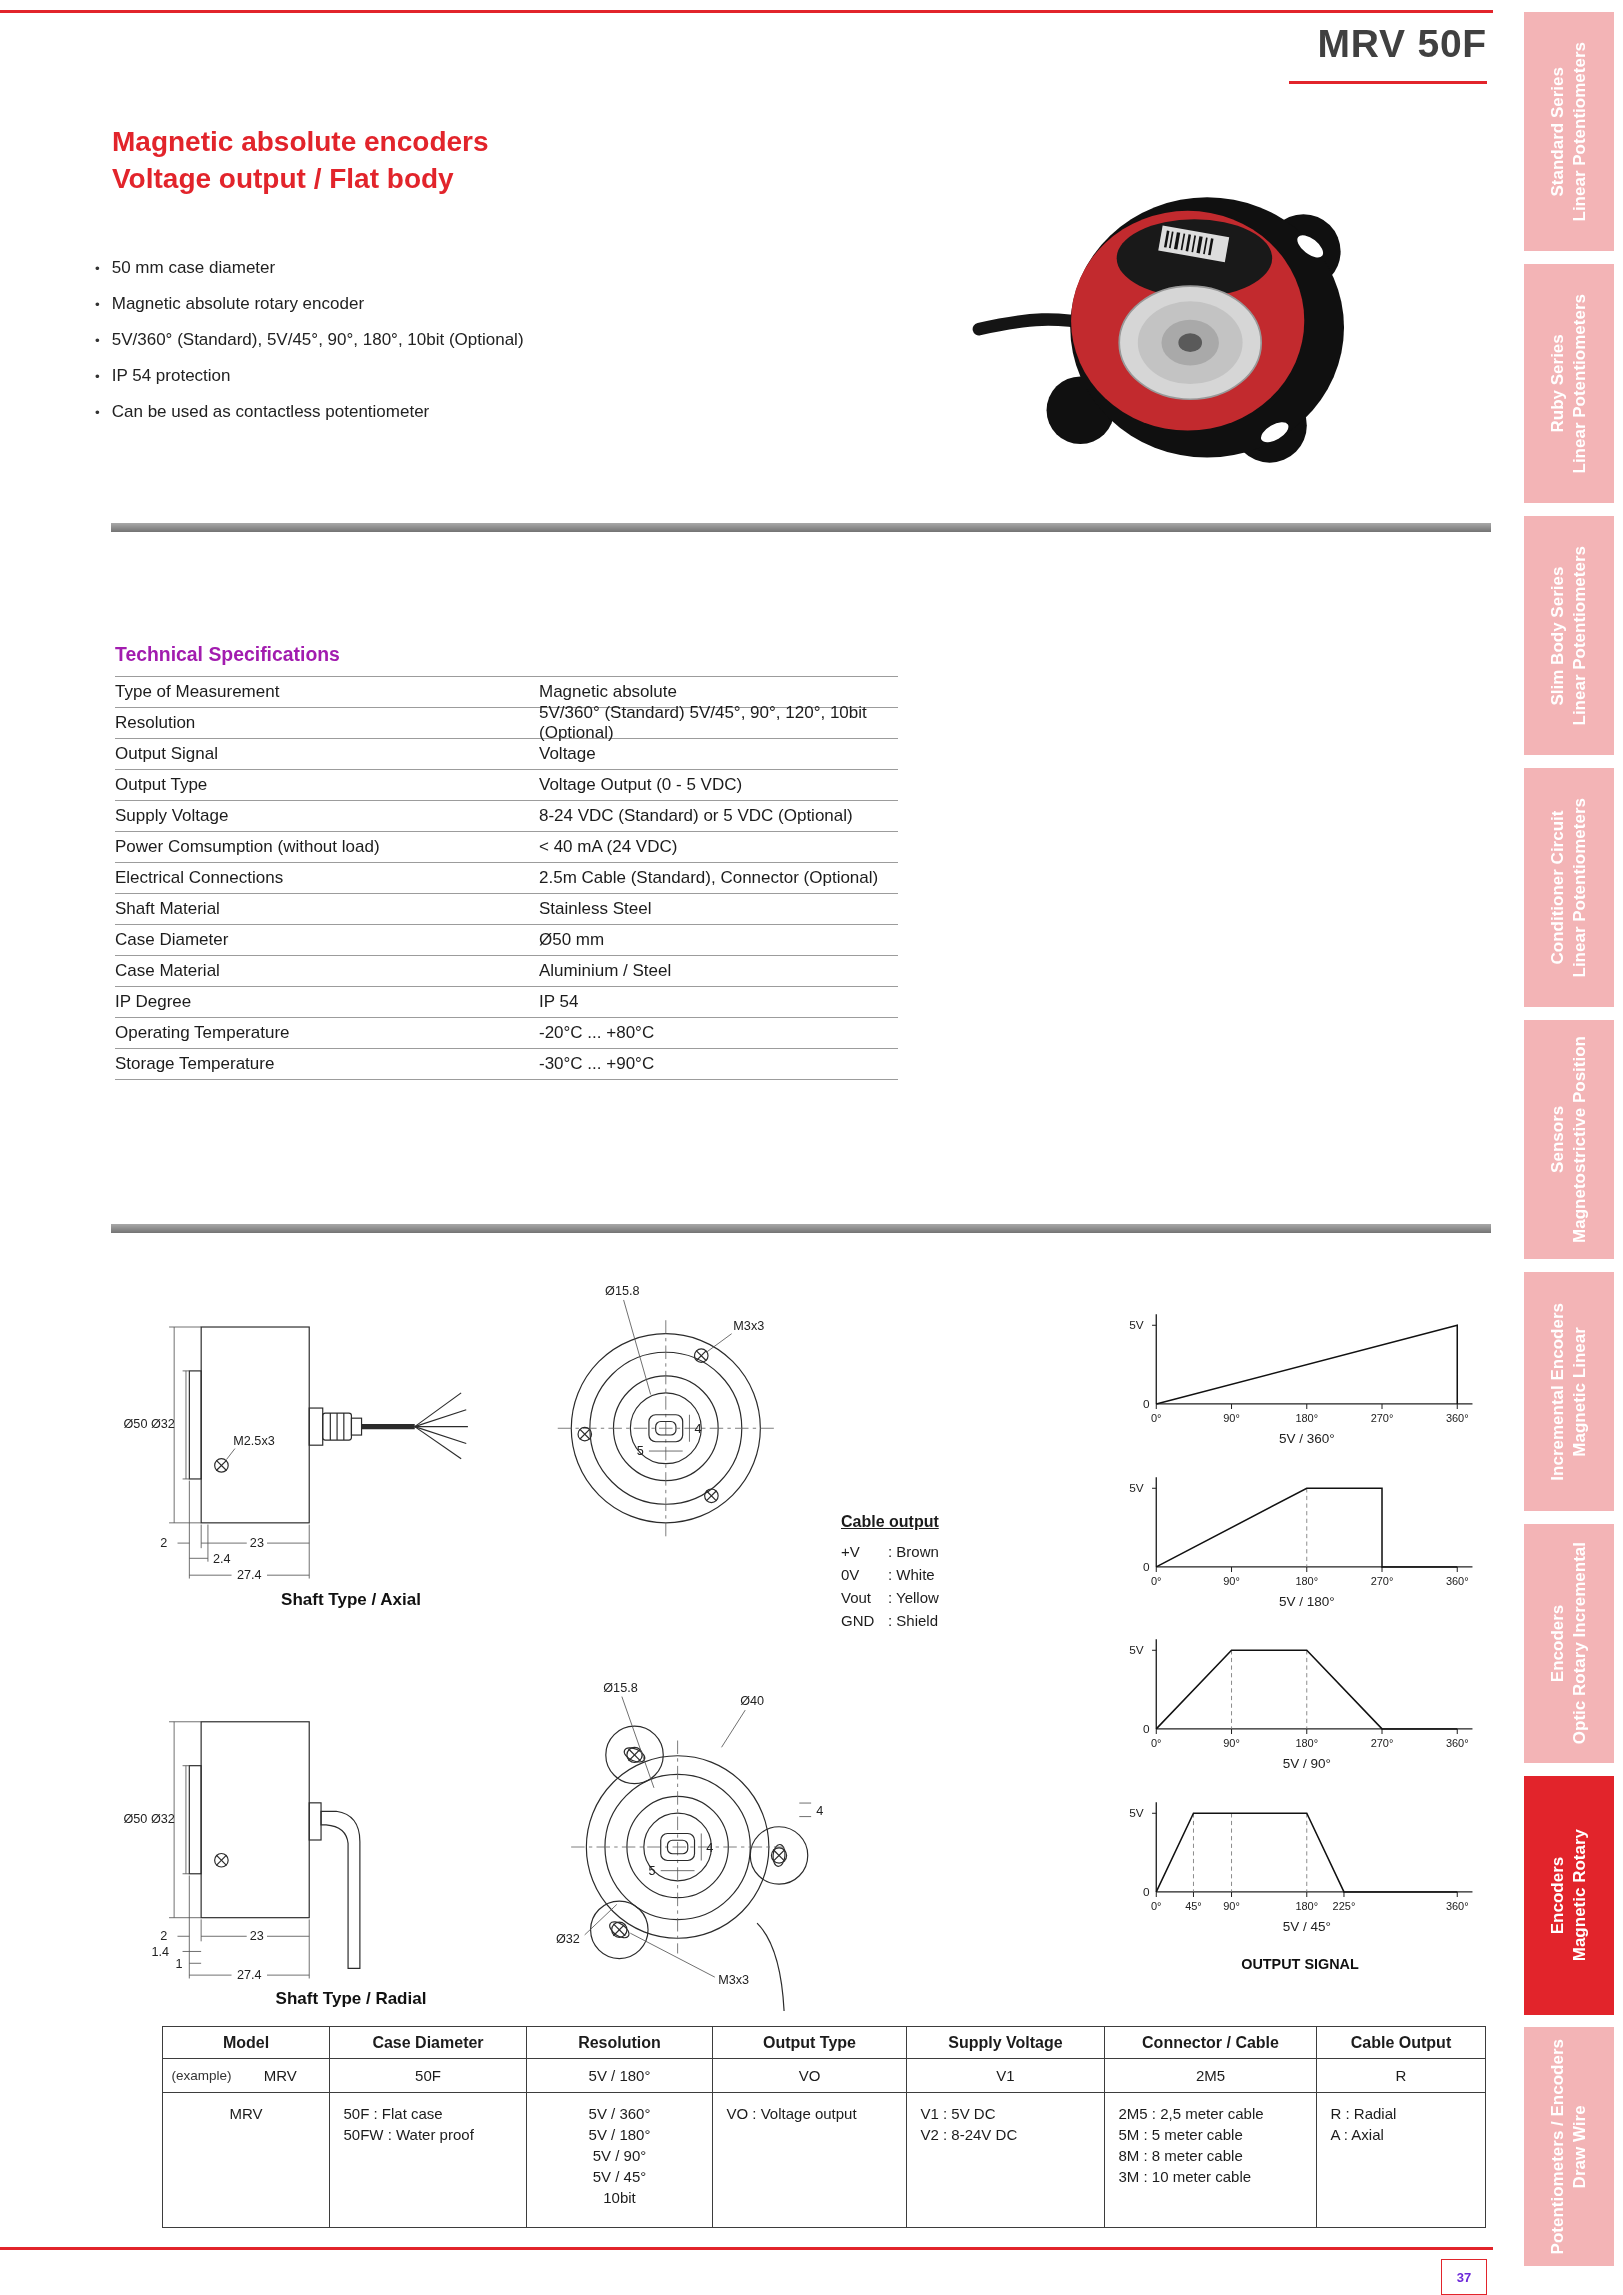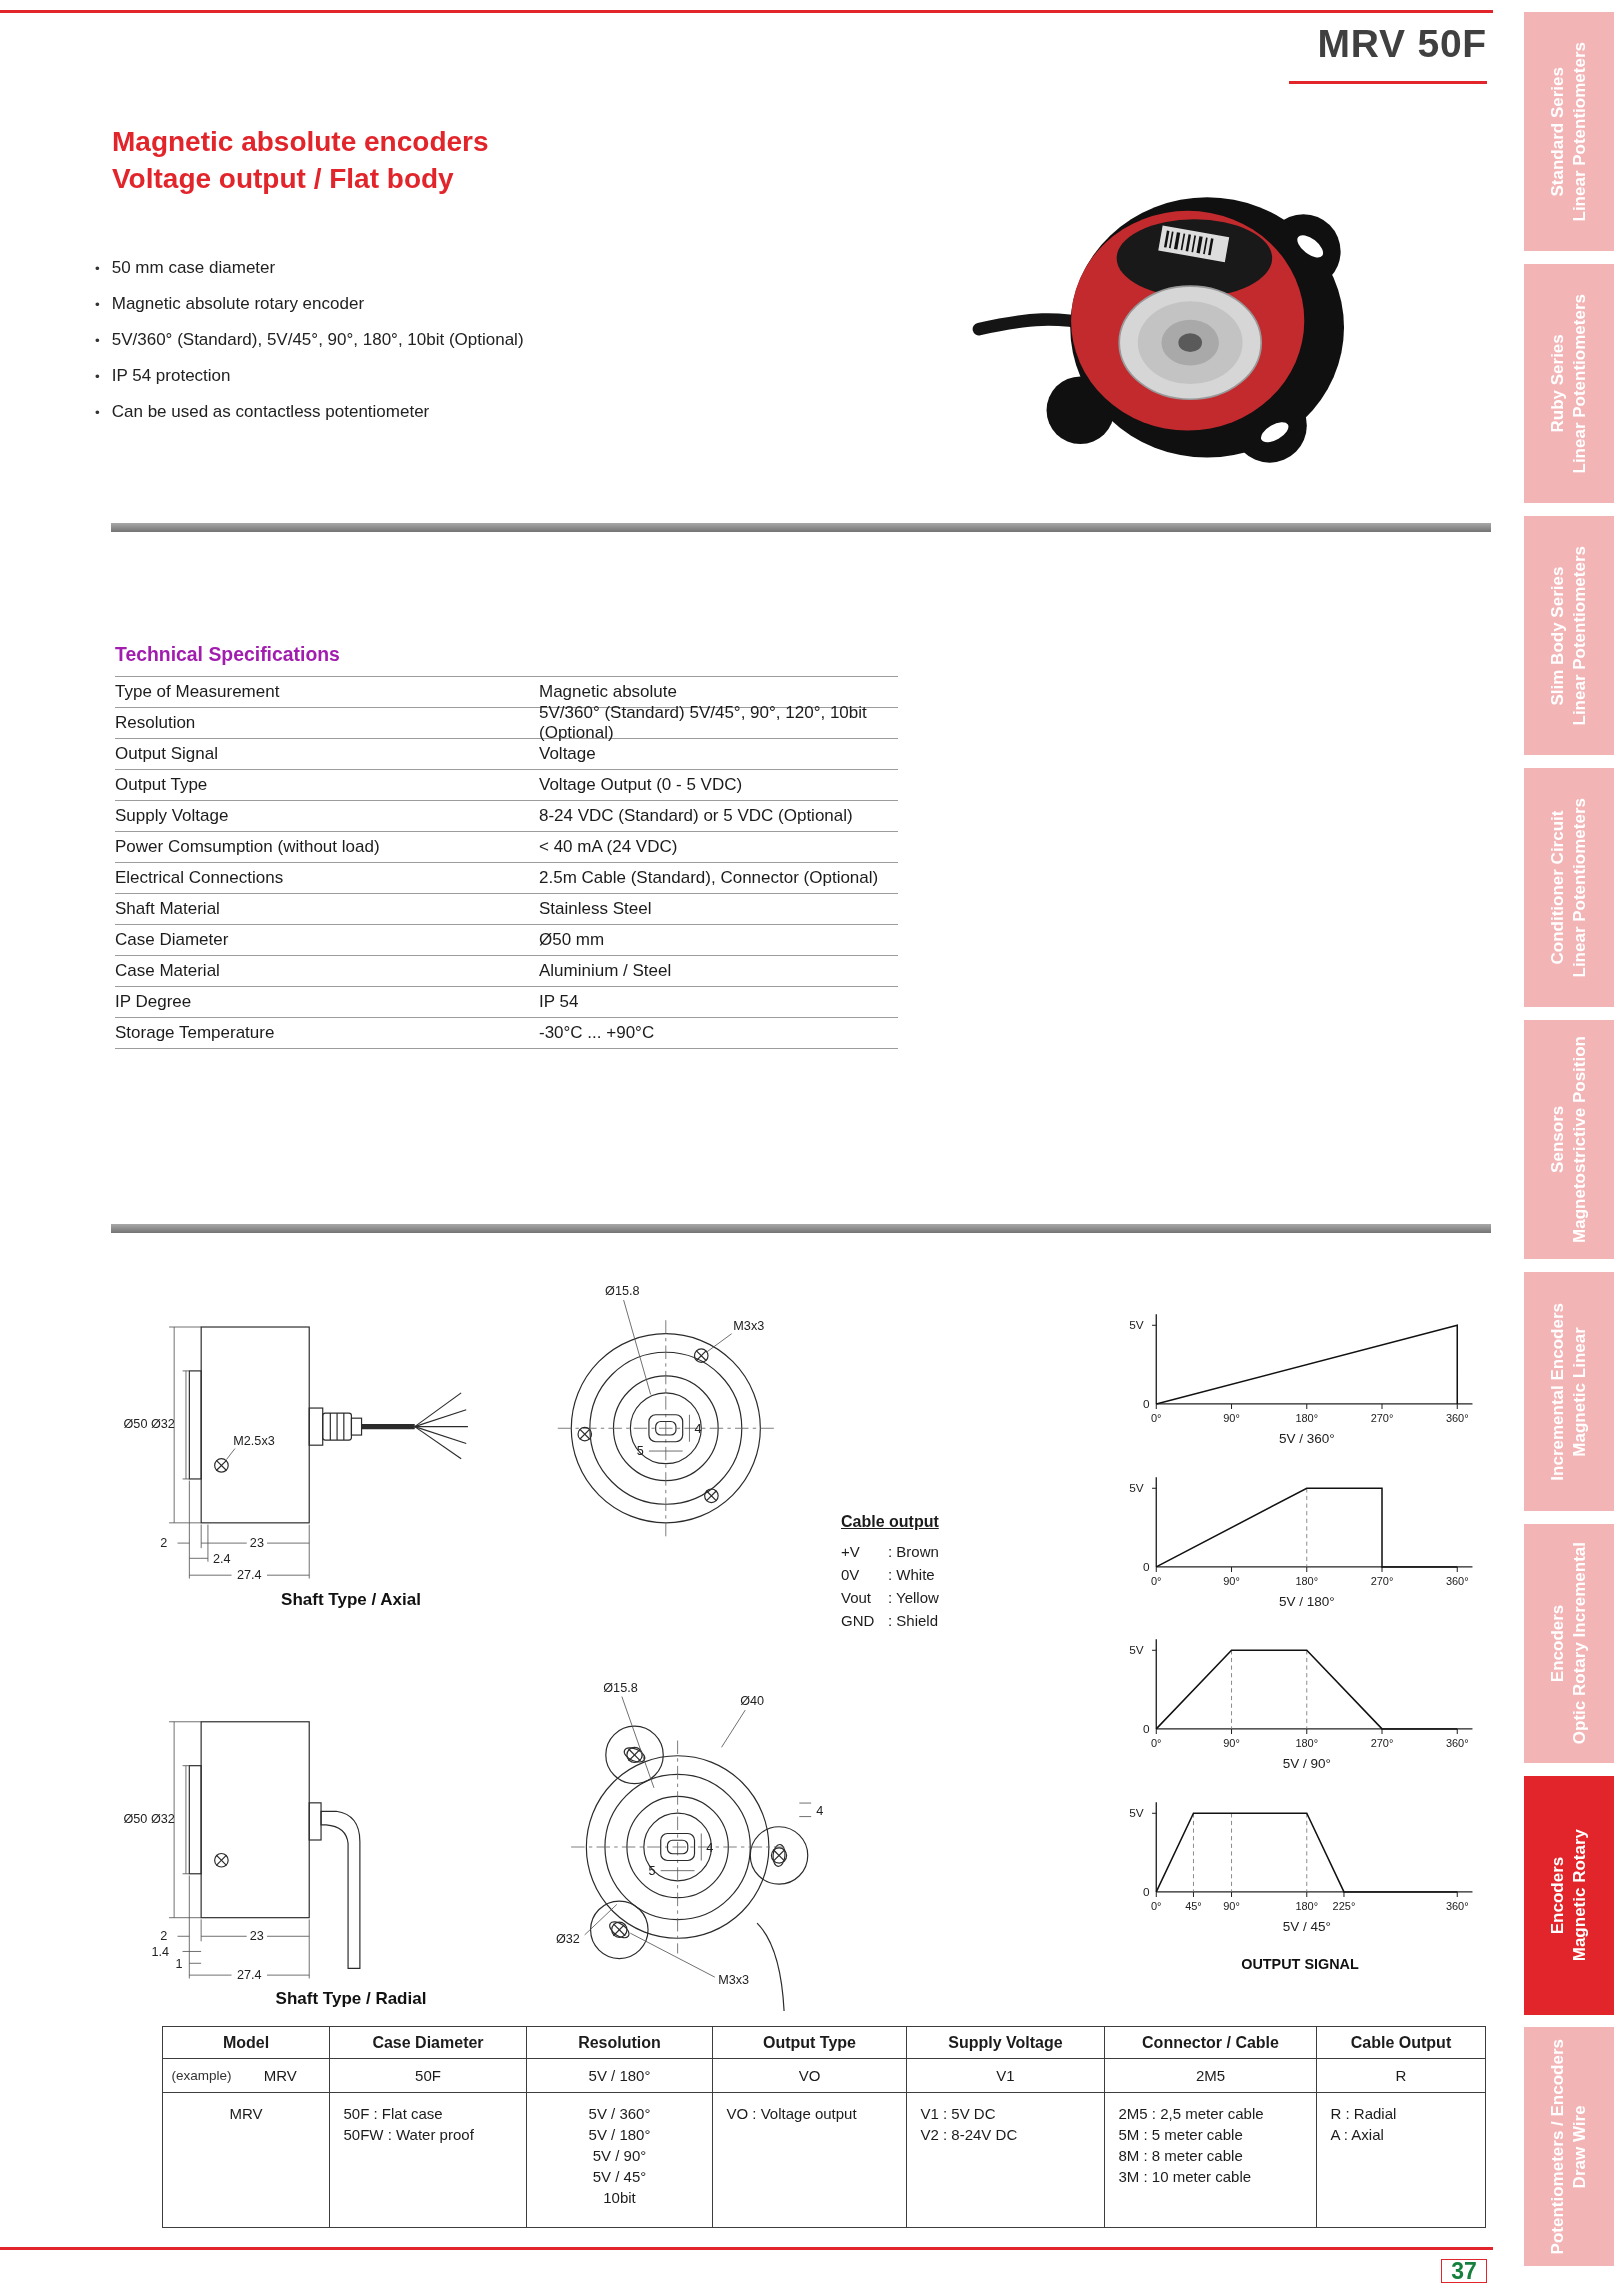--- a/index.html
+++ b/index.html
@@ -71,23 +71,23 @@
   .ot-ex-model { justify-content:flex-start; padding-left:8.5px; }
   .ex-note { font-size:13.5px; color:#333; }
   .ex-val { flex:1; text-align:center; }
   .ot-detail { height:134px; align-items:flex-start; padding-top:10px; line-height:21px; }
   .ot-detail.left { justify-content:flex-start; padding-left:13.5px; }
   .ot-detail .stack { text-align:left; }
   .ot-detail.centered .stack { text-align:center; }
 
   
   .bottom-line { left:0; top:2247px; width:1493px; height:3.4px; background:#e2242b; }
-  .page-box { left:1441px; top:2259px; width:46px; height:24px; border:1.7px solid #e2242b;
+  .page-box { left:1441px; top:2259px; width:46px; height:36px; border:1.7px solid #e2242b;
     display:flex; align-items:center; justify-content:center;
-    color:#15803d; font-size:23px; font-weight:bold; }
+    color:#6d28d9; font-size:13px; font-weight:bold; }
 
   
   .sidebar-tab { position:absolute; left:1524px; width:90px; height:239px; background:#f3b4b6;
     display:flex; align-items:center; justify-content:center; cursor:pointer; }
   .sidebar-tab.active { background:#e2242b; }
   .tab-label { writing-mode:vertical-lr; transform:rotate(180deg); color:#fff;
     font-weight:bold; font-size:17px; line-height:22px; text-align:center; }
 </style>
 </head>
 <body>
@@ -197,20 +197,24 @@
         <div class="spec-label">Case Diameter</div>
         <div class="spec-value">Ø50 mm</div>
       </div>
     <div class="spec-row">
         <div class="spec-label">Case Material</div>
         <div class="spec-value">Aluminium / Steel</div>
       </div>
     <div class="spec-row">
         <div class="spec-label">IP Degree</div>
         <div class="spec-value">IP 54</div>
+      </div>
+    <div class="spec-row">
+        <div class="spec-label">Operating Temperature</div>
+        <div class="spec-value">-20°C ... +80°C</div>
       </div>
     <div class="spec-row">
         <div class="spec-label">Storage Temperature</div>
         <div class="spec-value">-30°C ... +90°C</div>
       </div>
   </div>
 
   <div class="abs divider divider2"></div>
 
   <svg class="abs dwg" style="left:123px; top:1300px;" width="364" height="287" viewBox="0 0 430 340">

